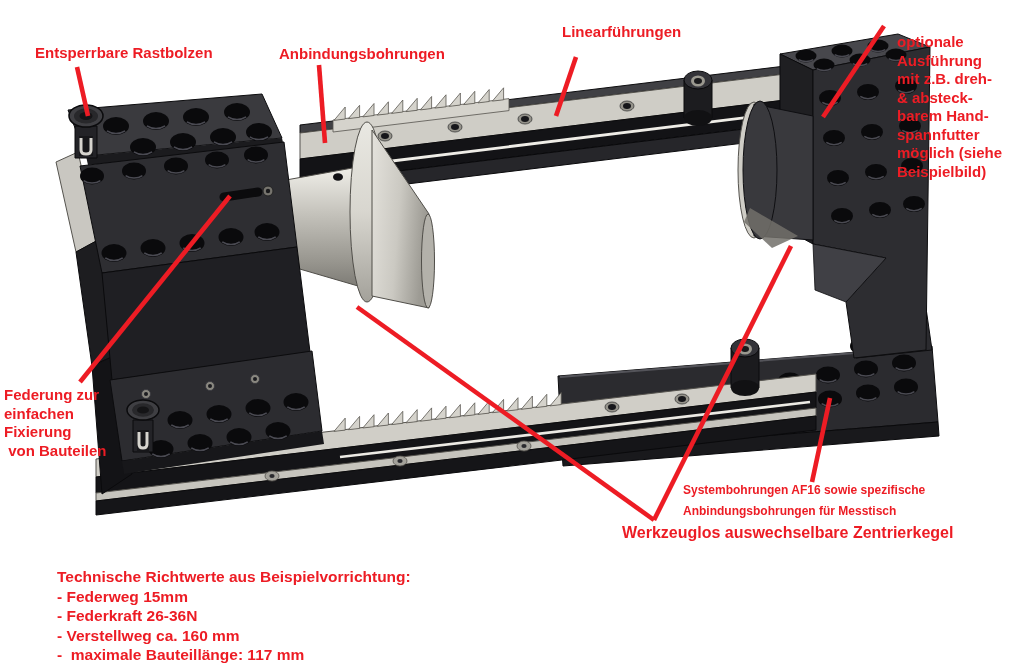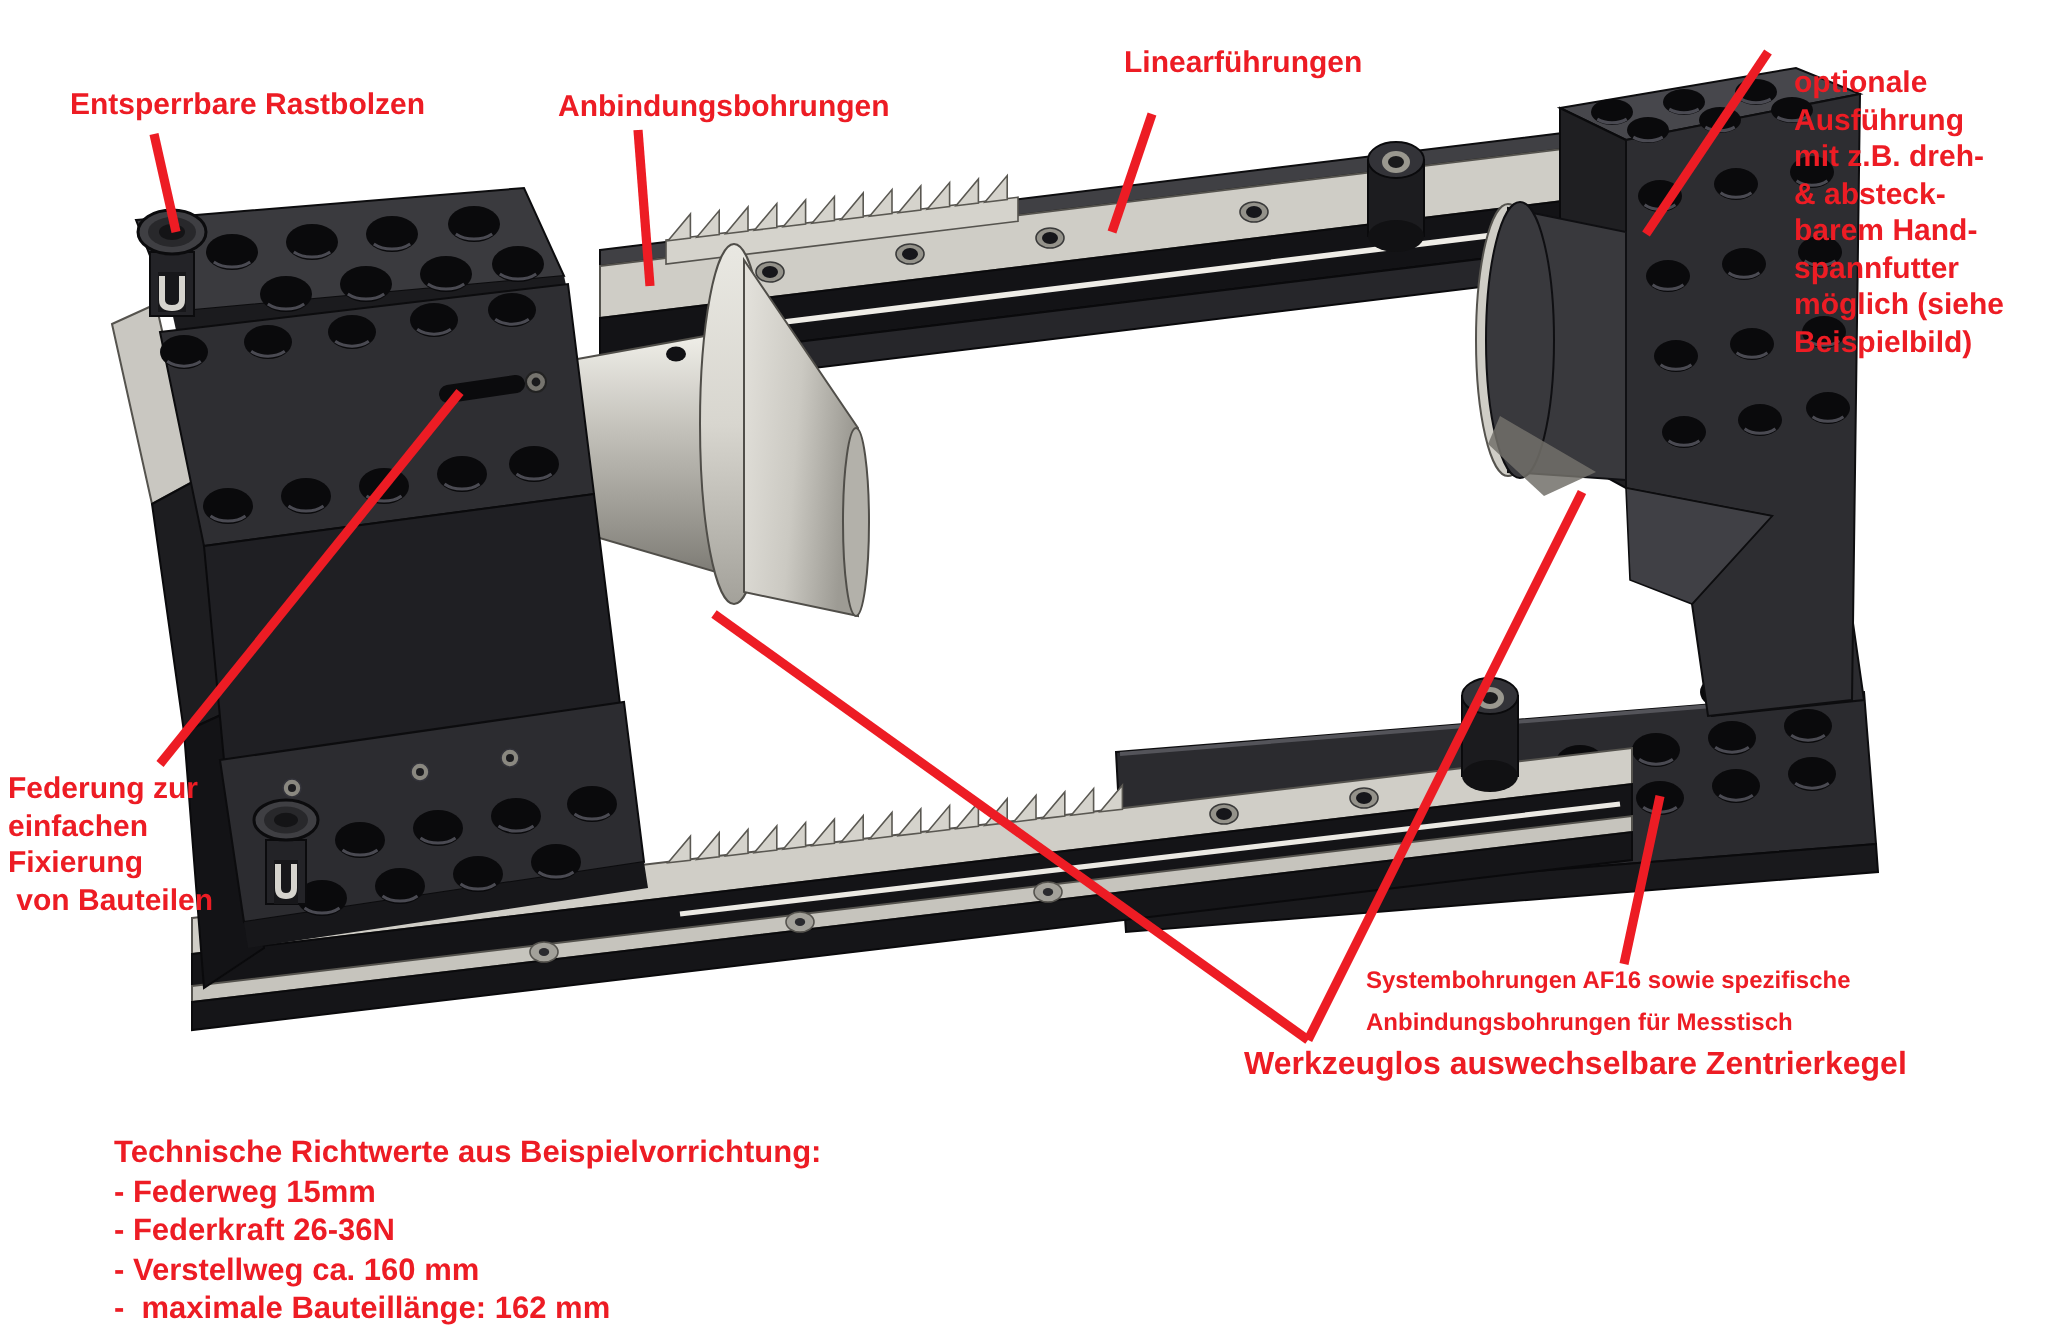--- a/index.html
+++ b/index.html
@@ -348,15 +348,15 @@
 einfachen
 Fixierung
  von Bauteilen</div>
 <div class="lbl" id="lbl-sys">Systembohrungen AF16 sowie spezifische
 Anbindungsbohrungen für Messtisch</div>
 <div class="lbl" id="lbl-werk">Werkzeuglos auswechselbare Zentrierkegel</div>
 <div class="lbl" id="lbl-spec">Technische Richtwerte aus Beispielvorrichtung:
 - Federweg 15mm
 - Federkraft 26-36N
 - Verstellweg ca. 160 mm
--  maximale Bauteillänge: 162 mm</div>
+-  maximale Bauteillänge: 117 mm</div>
 
 </div>
 
 </body></html>

